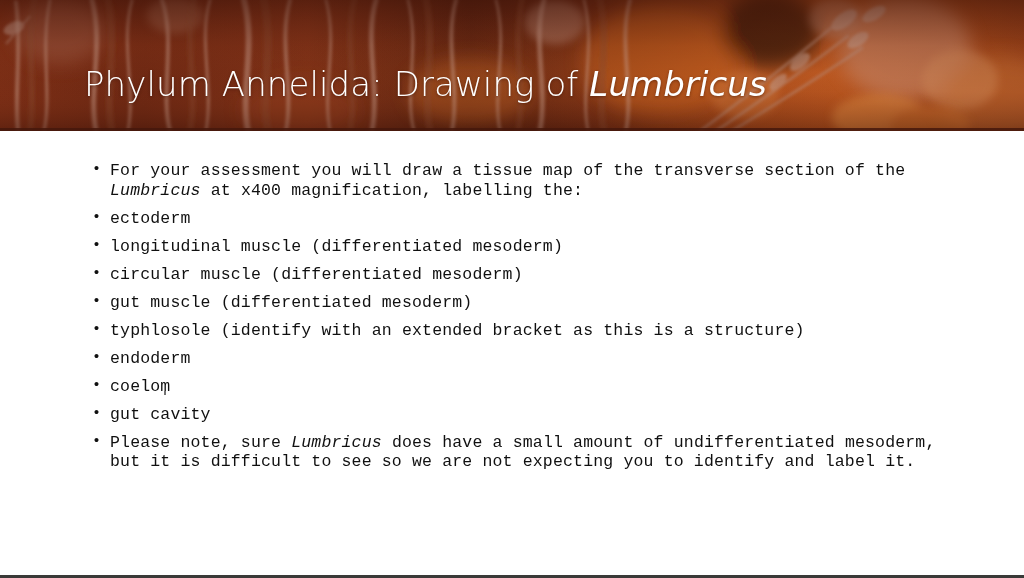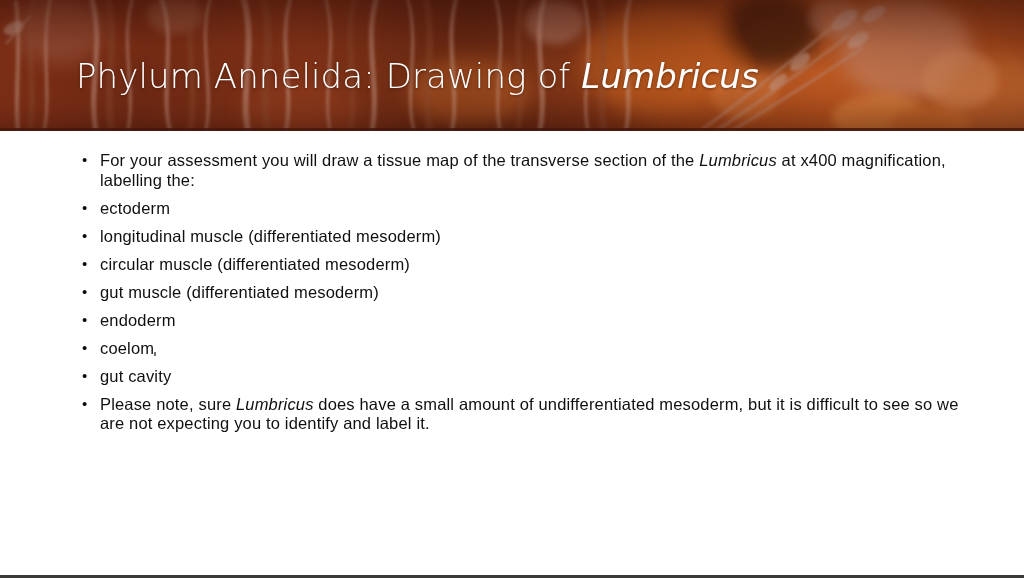--- a/index.html
+++ b/index.html
@@ -50,21 +50,21 @@
     width: 1024px;
     height: 3px;
     background: #45180c;
     opacity: 0.85;
   }
 
   #slide-title {
     position: absolute;
     left: 76px;
     top: 58px;
-    margin: 0;
+    margin: 8px;
     font-family: "DejaVu Sans", "Liberation Sans", sans-serif;
     font-size: 34px;
     font-weight: 300;
     letter-spacing: 0.1px;
     color: #ffffff;
     white-space: nowrap;
     line-height: 1.1;
     text-shadow: 0 1px 3px rgba(40,10,0,0.45);
   }
   #slide-title i {
@@ -77,22 +77,23 @@
     left: 0;
     top: 131px;
     width: 1024px;
     height: 444px;
     box-sizing: border-box;
     padding: 16px 60px 0 66px;
   }
 
   ul.bullets {
     list-style: none;
-    margin: 4px;
+    margin: 14px;
     padding: 0;
+    font-family: Liberation Mono, monospace;
   }
 
   li.bullet {
     position: relative;
     padding-left: 30px;
     margin: 0 0 8.5px 0;
     font-size: 16.5px;
     line-height: 19.5px;
     color: #101010;
     letter-spacing: 0.01em;
@@ -281,20 +282,23 @@
       </li>
 
       <li class="bullet">
         <span class="txt"><span>circular muscle (differentiated mesoderm)</span></span>
       </li>
 
       <li class="bullet">
         <span class="txt"><span>gut muscle (differentiated mesoderm)</span></span>
       </li>
 
+      <li class="bullet">
+        <span class="txt"><span>typhlosole (identify with an extended bracket as this is a structure)</span></span>
+      </li>
 
       <li class="bullet">
         <span class="txt"><span>endoderm</span></span>
       </li>
 
       <li class="bullet">
         <span class="txt sc-dot"><span>coelom</span></span>
       </li>
 
       <li class="bullet">

